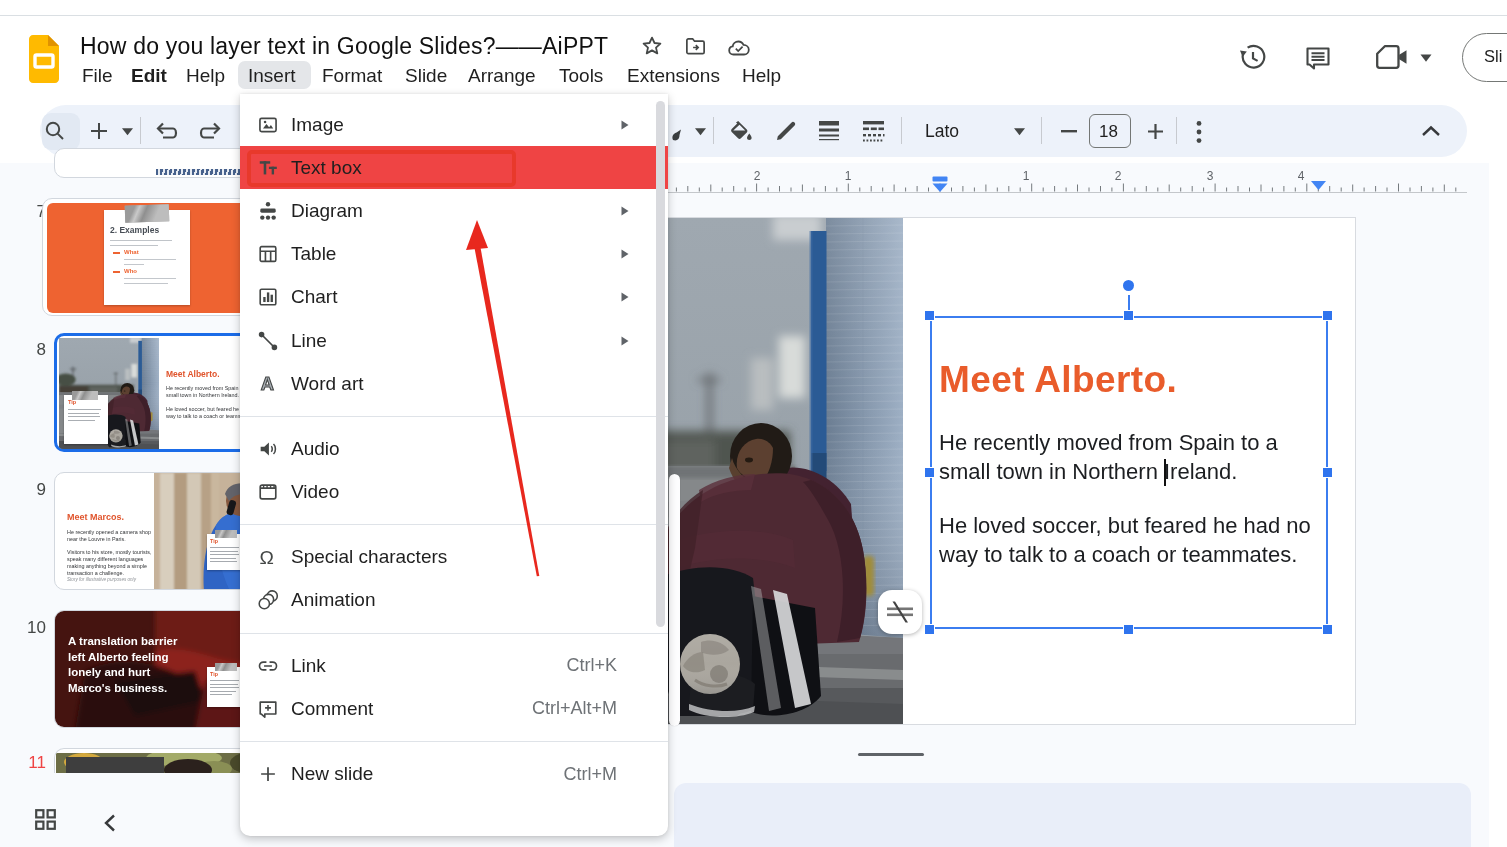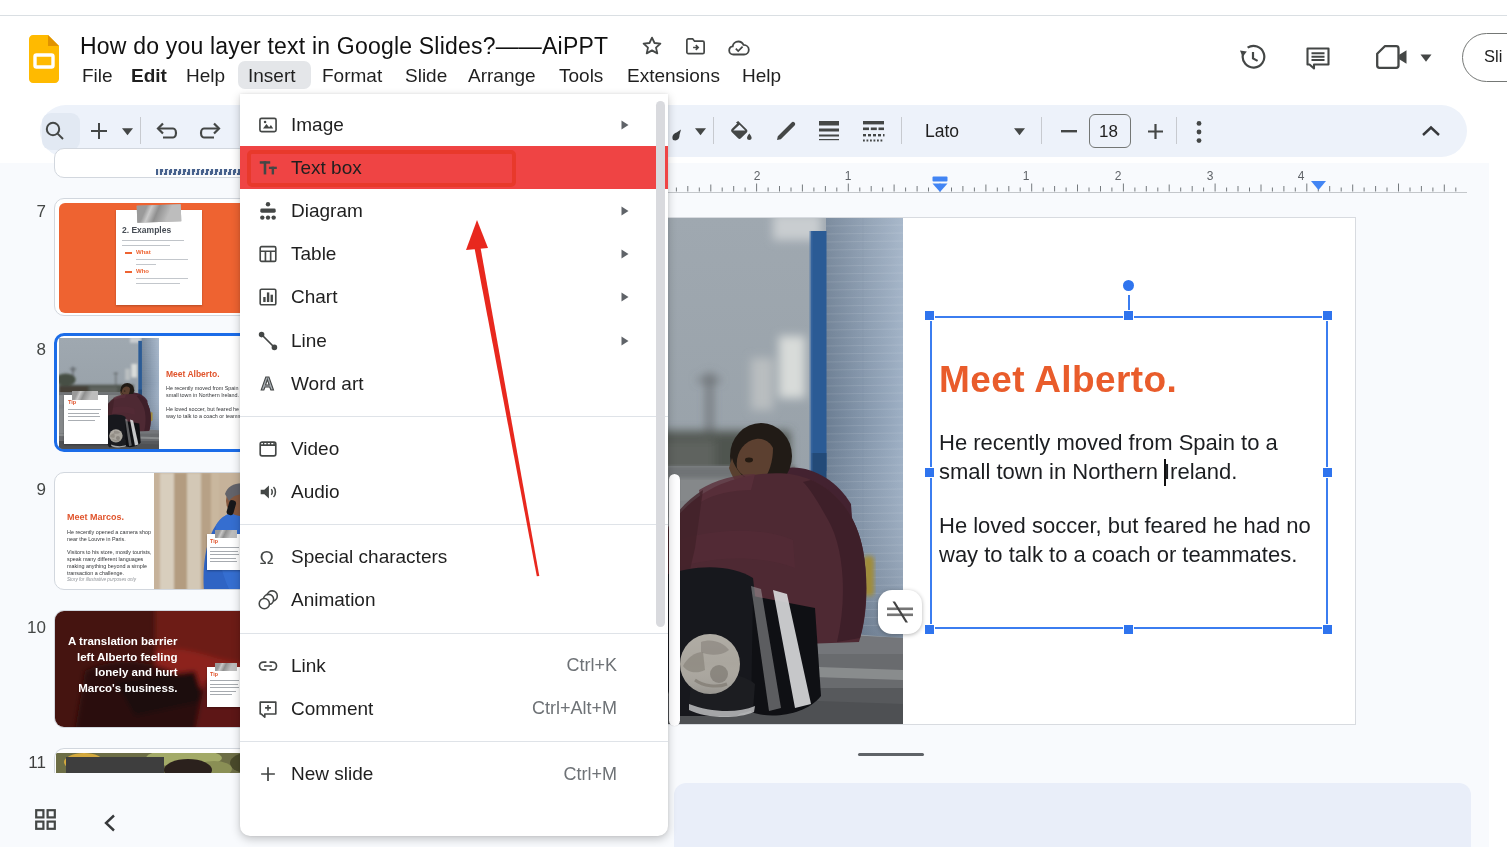--- a/index.html
+++ b/index.html
@@ -168,27 +168,27 @@
         <path d="M2 10 L10 2.5 L18 10"></path>
       </svg>
   </div>
 
   <div id="filmstrip">
 
     <div class="abs" style="left:10px;top:202px;width:36px;text-align:right;font-size:17px;color:#444746;">7</div>
     <div class="abs" style="left:10px;top:340px;width:36px;text-align:right;font-size:17px;color:#444746;">8</div>
     <div class="abs" style="left:10px;top:480px;width:36px;text-align:right;font-size:17px;color:#444746;">9</div>
     <div class="abs" style="left:10px;top:618px;width:36px;text-align:right;font-size:17px;color:#444746;">10</div>
-    <div class="abs" style="left:10px;top:753px;width:36px;text-align:right;font-size:17px;color:#404040;">11</div>
+    <div class="abs" style="left:10px;top:753px;width:36px;text-align:right;font-size:17px;color:#ef4444;">11</div>
 
     <div class="abs" style="left:54px;top:148px;width:210px;height:30px;background:#fff;border:1px solid #d2d7de;border-radius:10px;overflow:hidden;">
       <div class="abs" style="left:101px;top:20px;width:85px;height:5.5px;background:repeating-linear-gradient(100deg,#47618c 0 2.5px,#e8ecf2 2.5px 4.5px);"></div>
     </div>
 
-    <div class="abs" style="left:54px;top:198px;width:210px;height:118px;background:#fff;border:1px solid #d2d7de;border-radius:10px;overflow:hidden;">
+    <div class="abs" style="left:42px;top:198px;width:210px;height:118px;background:#fff;border:1px solid #d2d7de;border-radius:10px;overflow:hidden;">
       <div class="abs" style="left:4px;top:4px;width:202px;height:110px;background:#ee6331;border-radius:6px;"></div>
       <div class="abs" style="left:61px;top:11px;width:86px;height:95px;background:#fff;box-shadow:0 1px 2px rgba(0,0,0,.25);"></div>
       <div class="abs" style="left:82px;top:6px;width:44px;height:17px;background:#a8a8a8;transform:rotate(-2deg);background-image:linear-gradient(115deg,#9a9a9a 20%,#c9c9c9 30%,#8f8f8f 45%,#bdbdbd 70%);"></div>
       <div class="abs" style="left:67px;top:26px;font-size:8.5px;font-weight:bold;color:#474d55;">2. Examples</div>
       <div class="abs" style="left:67px;top:41px;width:62px;height:1.2px;background:#c0c4c9;"></div>
       <div class="abs" style="left:67px;top:45.5px;width:48px;height:1.2px;background:#c0c4c9;"></div>
       <div class="abs" style="left:70px;top:53px;width:7px;height:2px;background:#ee6331;"></div>
       <div class="abs" style="left:81px;top:50px;font-size:6px;font-weight:bold;color:#ee6331;">What</div>
       <div class="abs" style="left:81px;top:60px;width:52px;height:1.4px;background:#c3c7cc;"></div>
       <div class="abs" style="left:81px;top:64.5px;width:20px;height:1.4px;background:#c3c7cc;"></div>
@@ -242,21 +242,21 @@
       <div class="abs" style="left:152px;top:61px;width:36px;height:36px;background:#fff;box-shadow:0 1px 2px rgba(0,0,0,.3);"></div>
       <div class="abs" style="left:160px;top:57px;width:22px;height:8px;background:#b0b0b0;background-image:linear-gradient(115deg,#9a9a9a 20%,#c9c9c9 30%,#8f8f8f 45%,#bdbdbd 70%);"></div>
       <div class="abs" style="left:155px;top:65px;font-size:5.4px;font-weight:bold;color:#e0542c;">Tip</div>
       <div class="abs" style="left:155px;top:74px;width:29px;height:1.2px;background:#a6aaaf;"></div>
       <div class="abs" style="left:155px;top:77.5px;width:28px;height:1.2px;background:#a6aaaf;"></div>
       <div class="abs" style="left:155px;top:81px;width:29px;height:1.2px;background:#a6aaaf;"></div>
       <div class="abs" style="left:155px;top:84.5px;width:26px;height:1.2px;background:#a6aaaf;"></div>
       <div class="abs" style="left:155px;top:88px;width:27px;height:1.2px;background:#a6aaaf;"></div>
     </div>
 
-    <div class="abs" style="left:54px;top:610px;width:210px;height:118px;border:1px solid #d2d7de;border-radius:10px;overflow:hidden;text-align:right;">
+    <div class="abs" style="left:54px;top:610px;width:210px;height:118px;border:1px solid #d2d7de;border-radius:10px;overflow:hidden;">
       <svg class="abs" style="left:0;top:0" width="208" height="116" viewBox="0 0 208 116" preserveAspectRatio="none">
         <defs>
             <filter id="tb10">
               <feGaussianBlur stdDeviation="2.5"></feGaussianBlur>
             </filter>
           </defs>
         <rect width="208" height="116" fill="#451410"></rect>
         <g filter="url(#tb10)">
           <rect x="100" y="-5" width="115" height="126" fill="#8c221b"></rect>
           <path d="M100 -5 L210 -5 L210 50 C170 60 140 30 100 40 Z" fill="#6d1b15"></path>
@@ -516,31 +516,31 @@
         </span>Line<svg class="arr" width="10" height="12" viewBox="0 0 10 12">
           <path d="M1.5 1.5 L8.5 6 L1.5 10.5 Z" fill="#5f6368"></path>
         </svg></div>
     <div class="mrow"><span class="mic">
           <svg width="22" height="22" viewBox="0 0 24 24">
             <text x="4.2" y="19" font-size="20" font-weight="bold" font-family="Liberation Sans" fill="#aab0b6" stroke="#444746" stroke-width="1.2">A</text>
           </svg>
         </span>Word art</div>
     <div class="msep"></div>
     <div class="mrow"><span class="mic">
+          <svg width="22" height="22" viewBox="0 0 24 24" fill="#444746">
+            <path d="M4 9.5 L8 9.5 L13 5 L13 19 L8 14.5 L4 14.5 Z"></path>
+            <path d="M15.5 9 C17 10.2 17 13.8 15.5 15 M18 6.5 C20.8 9 20.8 15 18 17.5" fill="none" stroke="#444746" stroke-width="1.7"></path>
+          </svg>
+        </span>Audio</div>
+    <div class="mrow"><span class="mic">
           <svg width="22" height="22" viewBox="0 0 24 24" fill="none" stroke="#444746" stroke-width="1.8">
             <path d="M3.5 7.8 L3.5 17.5 C3.5 18.6 4.4 19.5 5.5 19.5 L18.5 19.5 C19.6 19.5 20.5 18.6 20.5 17.5 L20.5 7.8 Z M3.5 7.8 L3.5 6.5 C3.5 5.4 4.4 4.5 5.5 4.5 L18.5 4.5 C19.6 4.5 20.5 5.4 20.5 6.5 L20.5 7.8 Z"></path>
             <path d="M7.2 4.7 L7.2 7.6 M11 4.7 L11 7.6 M14.8 4.7 L14.8 7.6 M18.6 4.7 L18.6 7.6" stroke-width="1.5"></path>
           </svg>
         </span>Video</div>
-    <div class="mrow"><span class="mic">
-          <svg width="22" height="22" viewBox="0 0 24 24" fill="#444746">
-            <path d="M4 9.5 L8 9.5 L13 5 L13 19 L8 14.5 L4 14.5 Z"></path>
-            <path d="M15.5 9 C17 10.2 17 13.8 15.5 15 M18 6.5 C20.8 9 20.8 15 18 17.5" fill="none" stroke="#444746" stroke-width="1.7"></path>
-          </svg>
-        </span>Audio</div>
     <div class="msep"></div>
     <div class="mrow"><span class="mic">
           <svg width="22" height="22" viewBox="0 0 24 24">
             <text x="2.6" y="19.2" font-size="21" font-family="Liberation Sans" fill="#444746">Ω</text>
           </svg>
         </span>Special characters</div>
     <div class="mrow"><span class="mic">
           <svg width="22" height="22" viewBox="0 0 24 24" fill="none" stroke="#444746" stroke-width="1.7">
             <circle cx="8" cy="16" r="5.6"></circle>
             <path d="M7 10.6 A5.6 5.6 0 1 1 13.3 17"></path>

